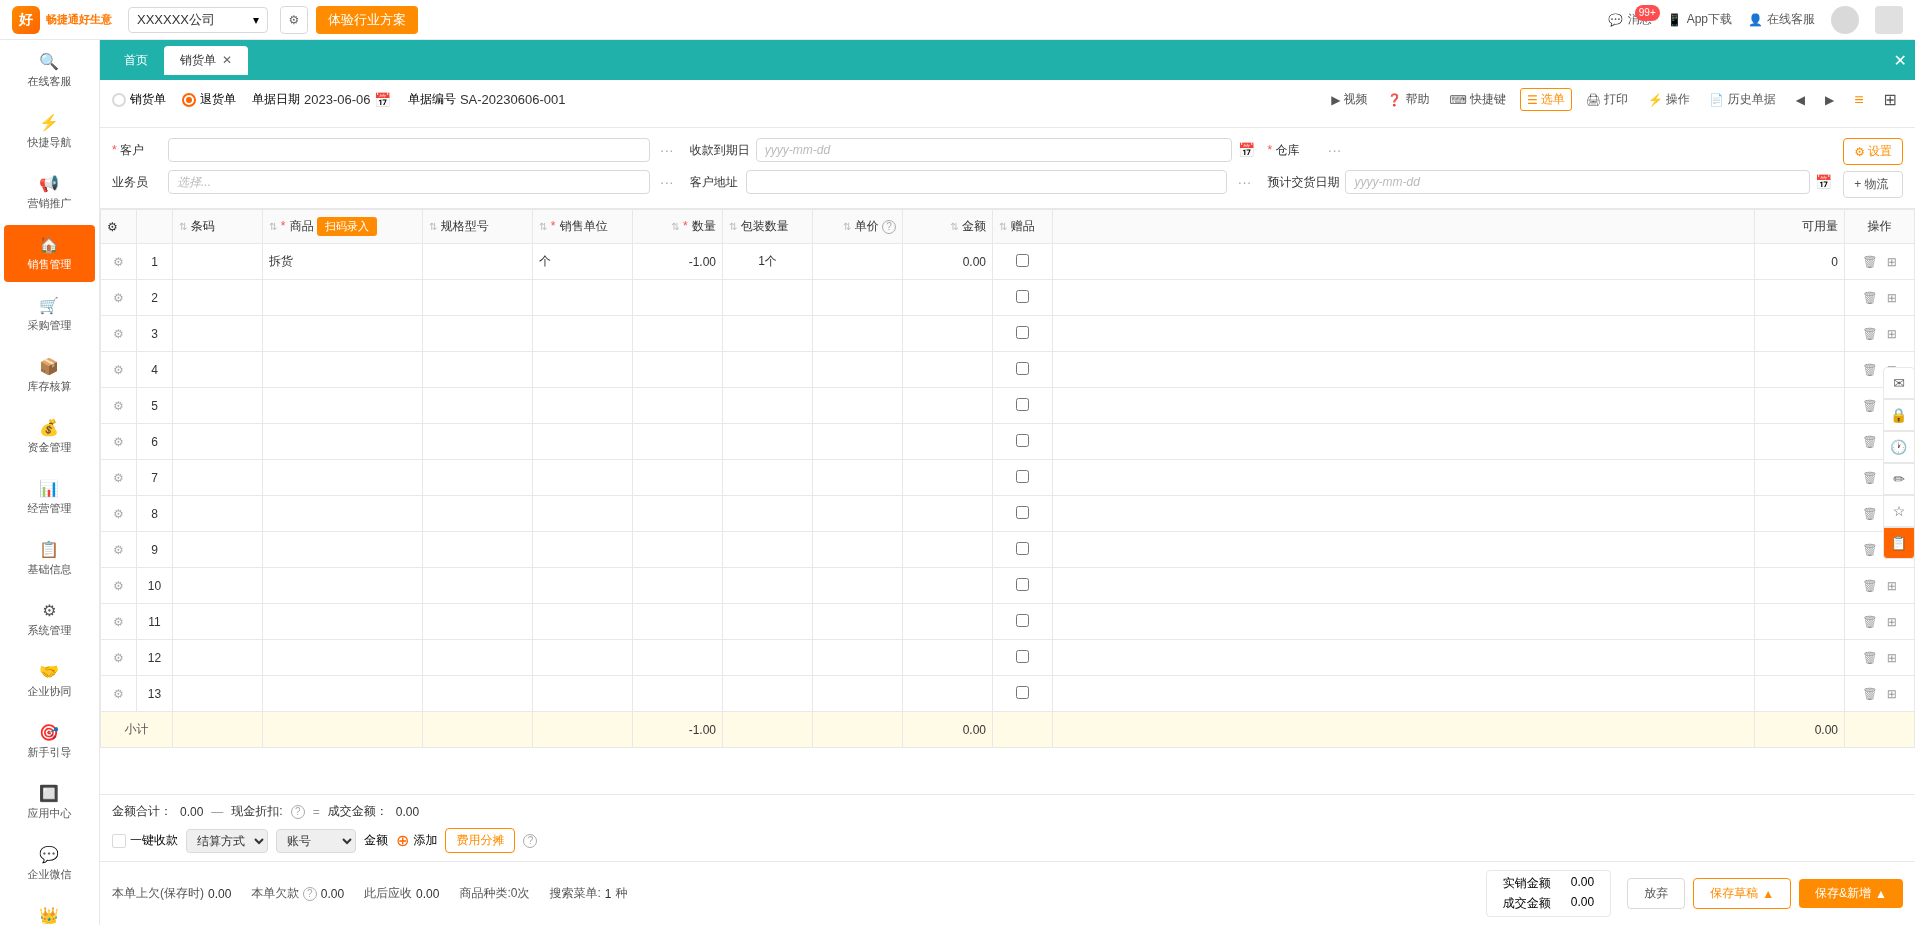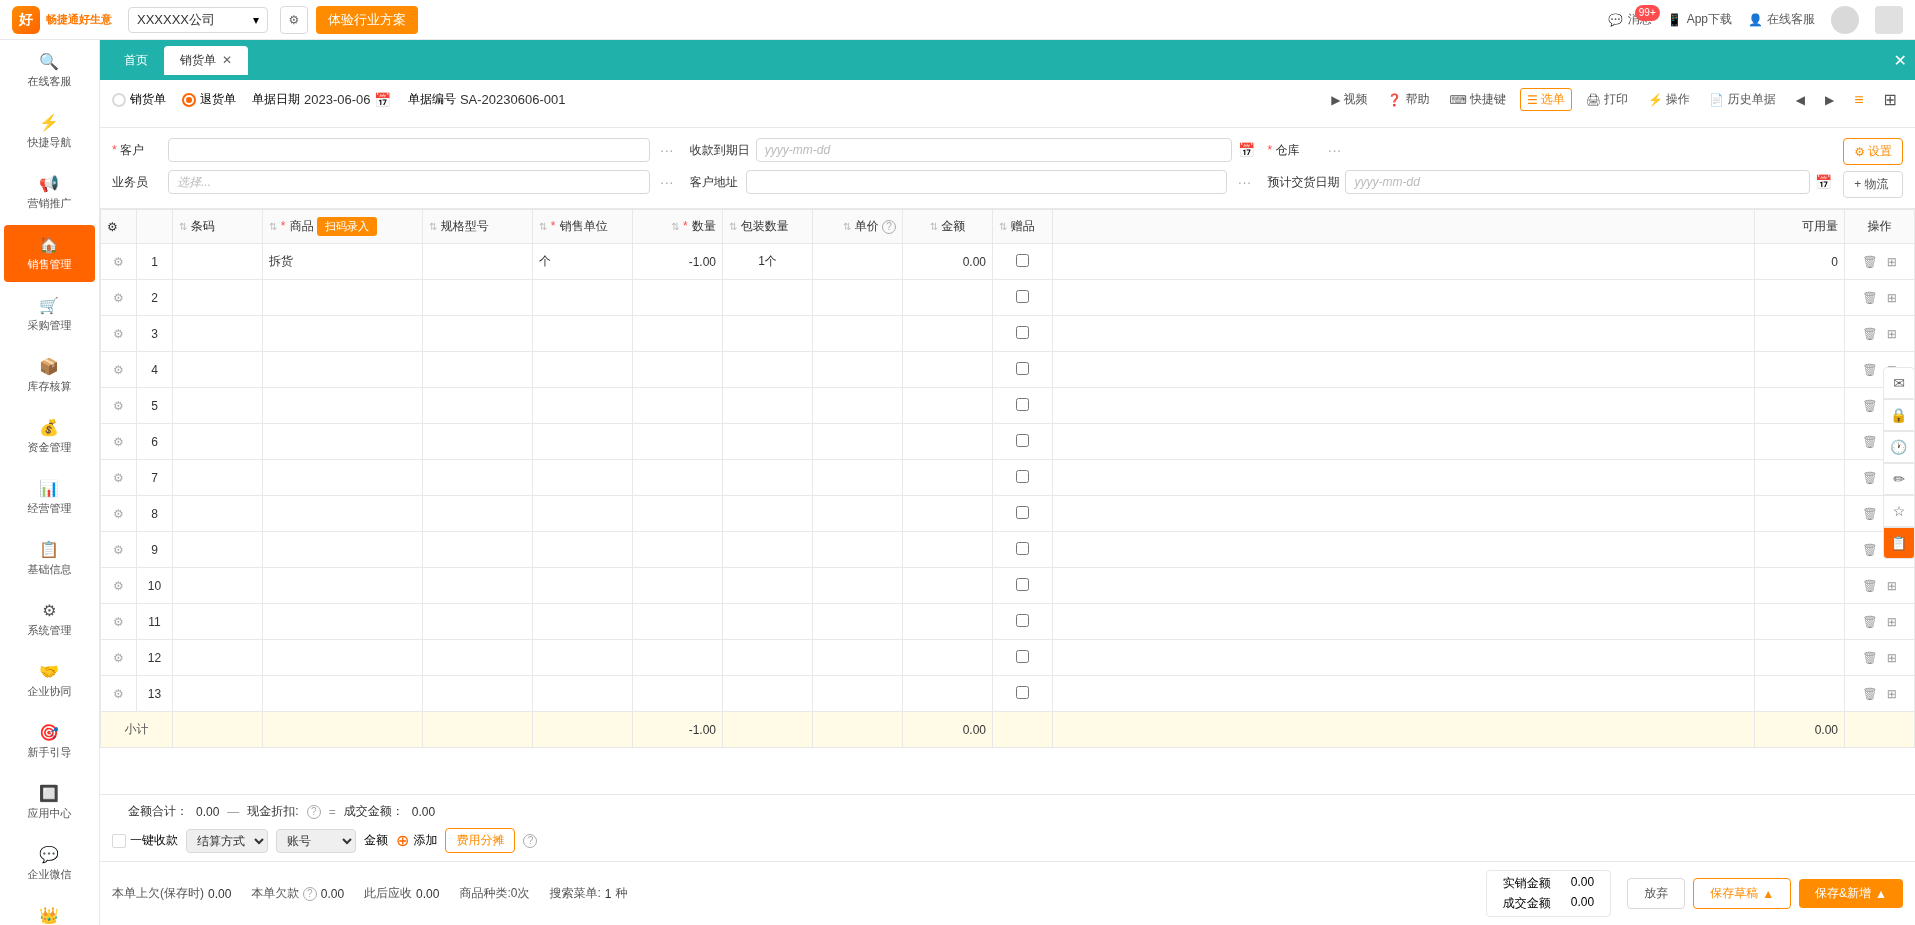--- a/index.html
+++ b/index.html
@@ -87,21 +87,21 @@
     .col-avail { width: 90px; text-align: right; }
     .col-ops { width: 70px; text-align: center; }
     .neg-val { color: #ff4d4f; }
     .scan-btn { background: #ff8c00; color: #fff; border: none; border-radius: 3px; padding: 2px 8px; cursor: pointer; font-size: 11px; }
     .th-required { color: #ff4d4f; margin-right: 1px; }
     .sort-icon { color: #bbb; font-size: 10px; cursor: pointer; }
 
     
     .subtotal-row td { background: #fffbe6; font-weight: 500; }
     .form-footer { background: #fff; padding: 8px 12px; border-top: 1px solid #e8e8e8; flex-shrink: 0; }
-    .footer-row1 { display: flex; align-items: center; gap: 8px; margin-bottom: 8px; margin-left: 16px; }
+    .footer-row1 { display: flex; align-items: center; gap: 8px; margin-bottom: 8px; }
     .footer-label { color: #333; }
     .footer-value { font-weight: 500; color: #333; }
     .footer-dash { color: #999; }
     .footer-row2 { display: flex; align-items: center; gap: 8px; }
     .one-click-pay { display: flex; align-items: center; gap: 4px; }
     .checkbox { width: 14px; height: 14px; border: 1px solid #d9d9d9; border-radius: 2px; cursor: pointer; }
     .select-field { border: 1px solid #d9d9d9; border-radius: 4px; padding: 3px 6px; color: #333; font-size: 12px; min-width: 80px; }
     .fee-split-btn { border: 1px solid #ff8c00; color: #ff8c00; background: #fff; border-radius: 4px; padding: 3px 10px; cursor: pointer; font-size: 12px; }
 
     
@@ -381,21 +381,21 @@
               </th>
               <th class="col-pkg-qty">
                 <span class="sort-icon">⇅</span>
                 <span>包装数量</span>
               </th>
               <th class="col-price" style="text-align:right;">
                 <span class="sort-icon">⇅</span>
                 <span>单价</span>
                 <span class="q-icon">?</span>
               </th>
-              <th class="col-amount" style="text-align:center;">
+              <th class="col-amount" style="text-align:right;">
                 <span class="sort-icon">⇅</span>
                 <span>金额</span>
               </th>
               <th class="col-gift">
                 <span class="sort-icon">⇅</span>
                 <span>赠品</span>
               </th>
               <th style="flex:1;min-width:200px;"></th>
               <th class="col-avail" style="text-align:right;">
                 <span>可用量</span>

